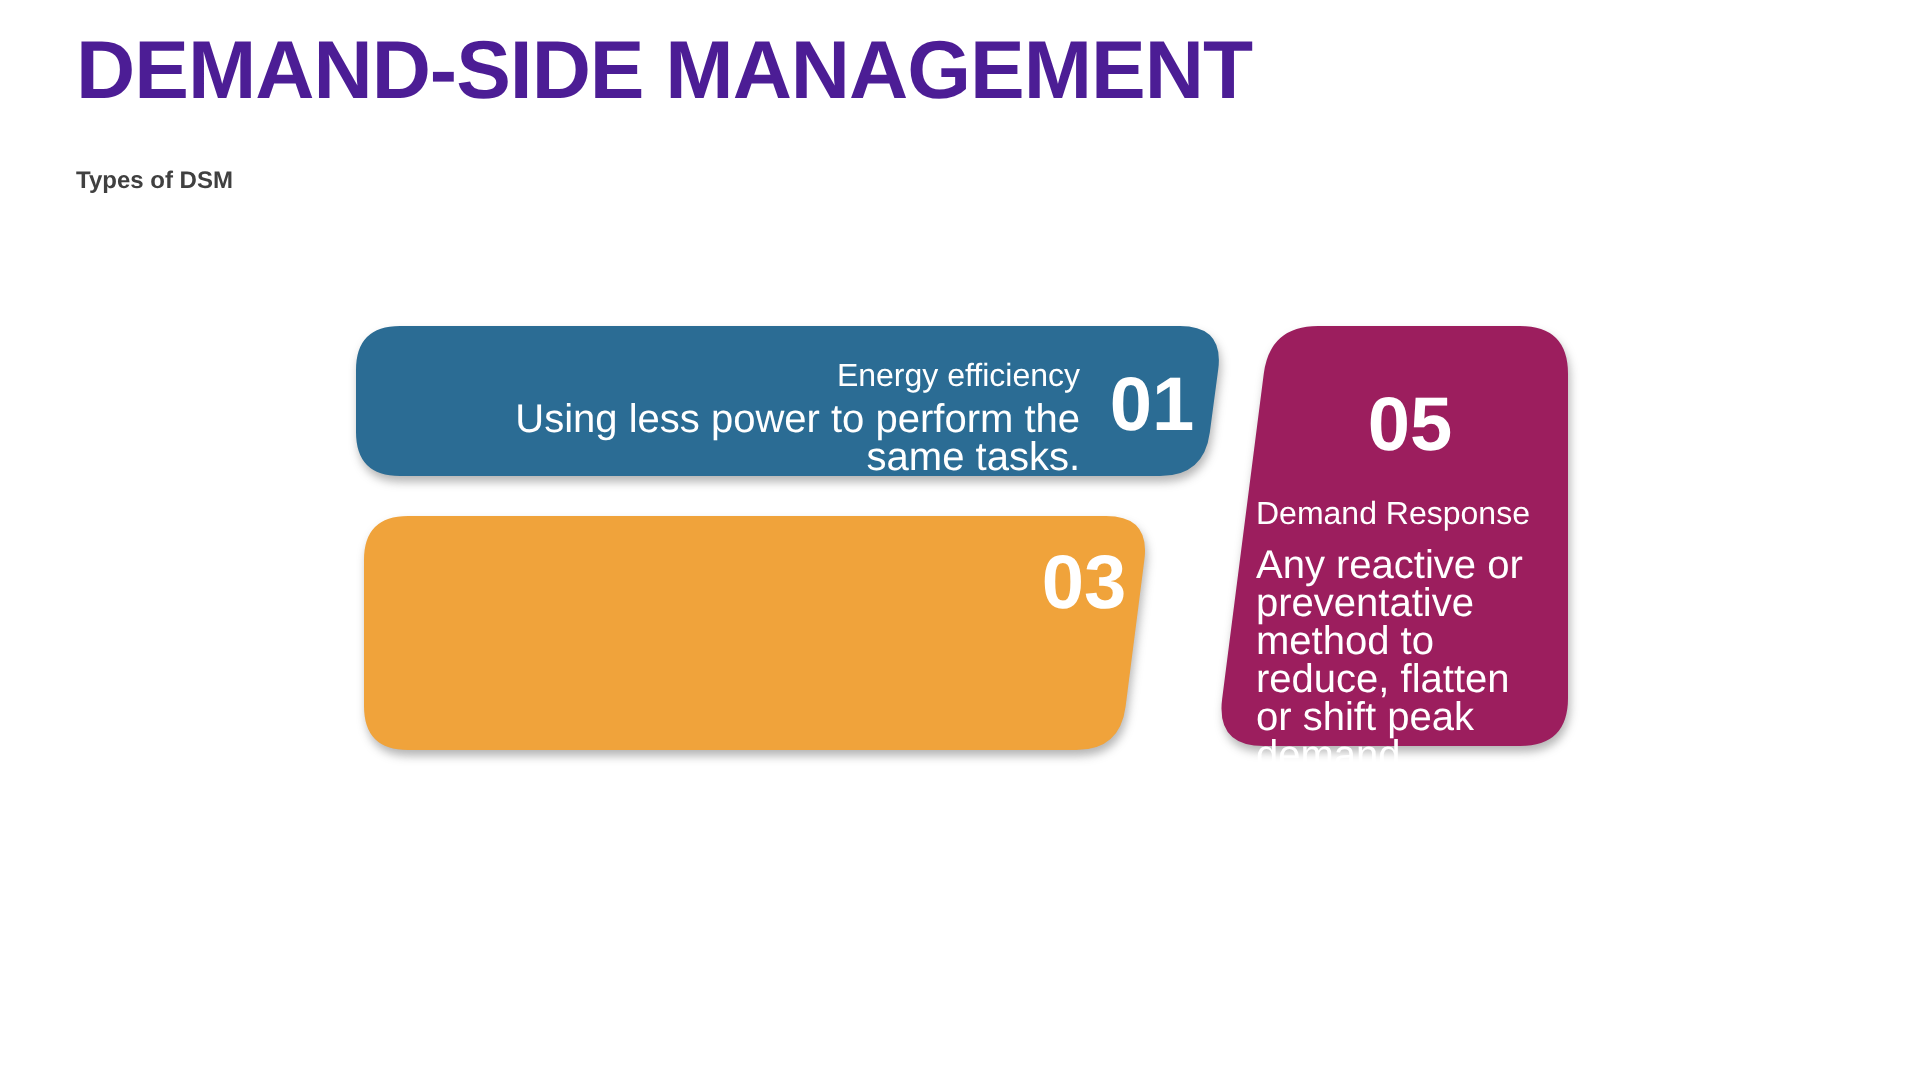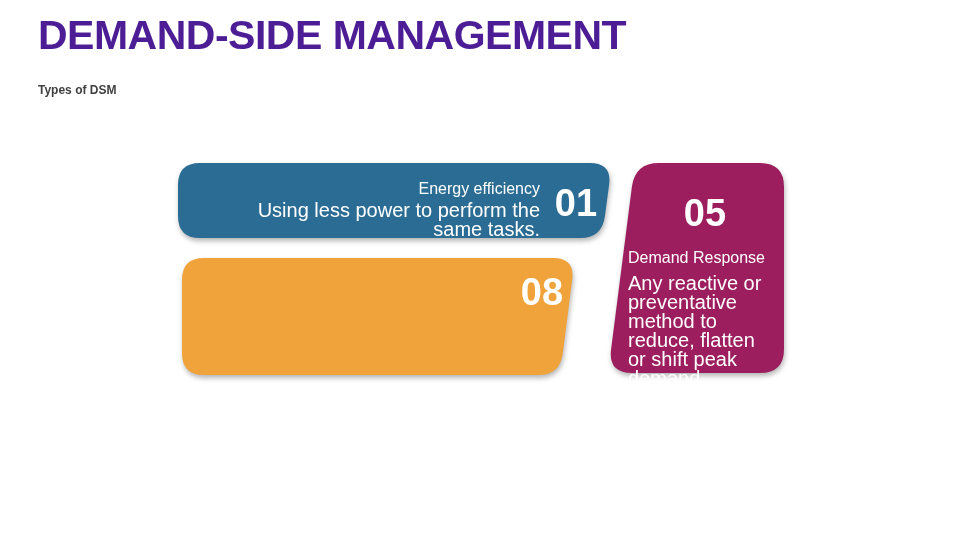--- a/index.html
+++ b/index.html
@@ -120,15 +120,15 @@
   <div class="card-text text-01">
     <div class="card-title">Energy efficiency</div>
     <div class="card-body">Using less power to perform the same tasks.</div>
   </div>
   <div class="card-number num-01">01</div>
 
   <div class="card-number num-02">05</div>
   <div class="card-text card-title title-02">Demand Response</div>
   <div class="card-text card-body body-02">Any reactive or preventative method to reduce, flatten or shift peak demand.</div>
 
-  <div class="card-number num-03">08</div>
+  <div class="card-number num-03">03</div>
 
 </div>
 
 </body></html>

